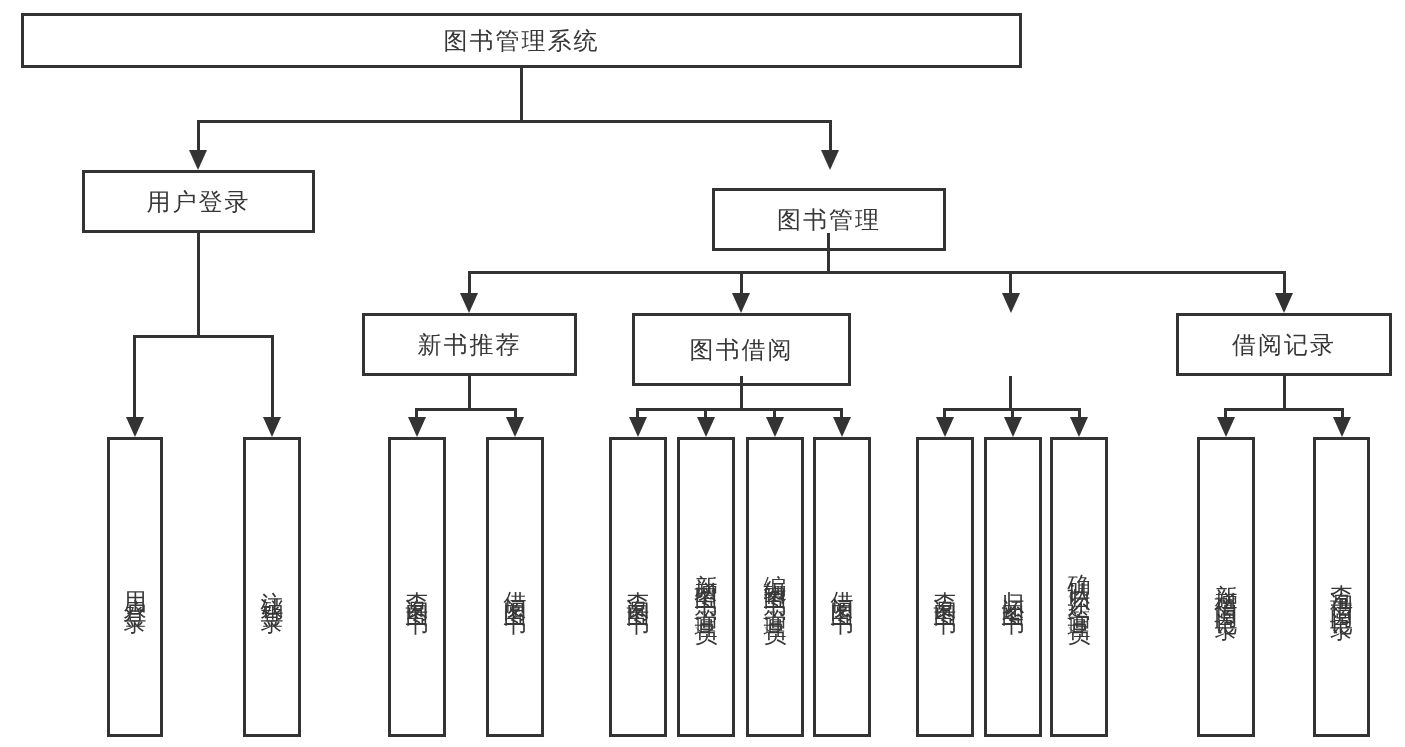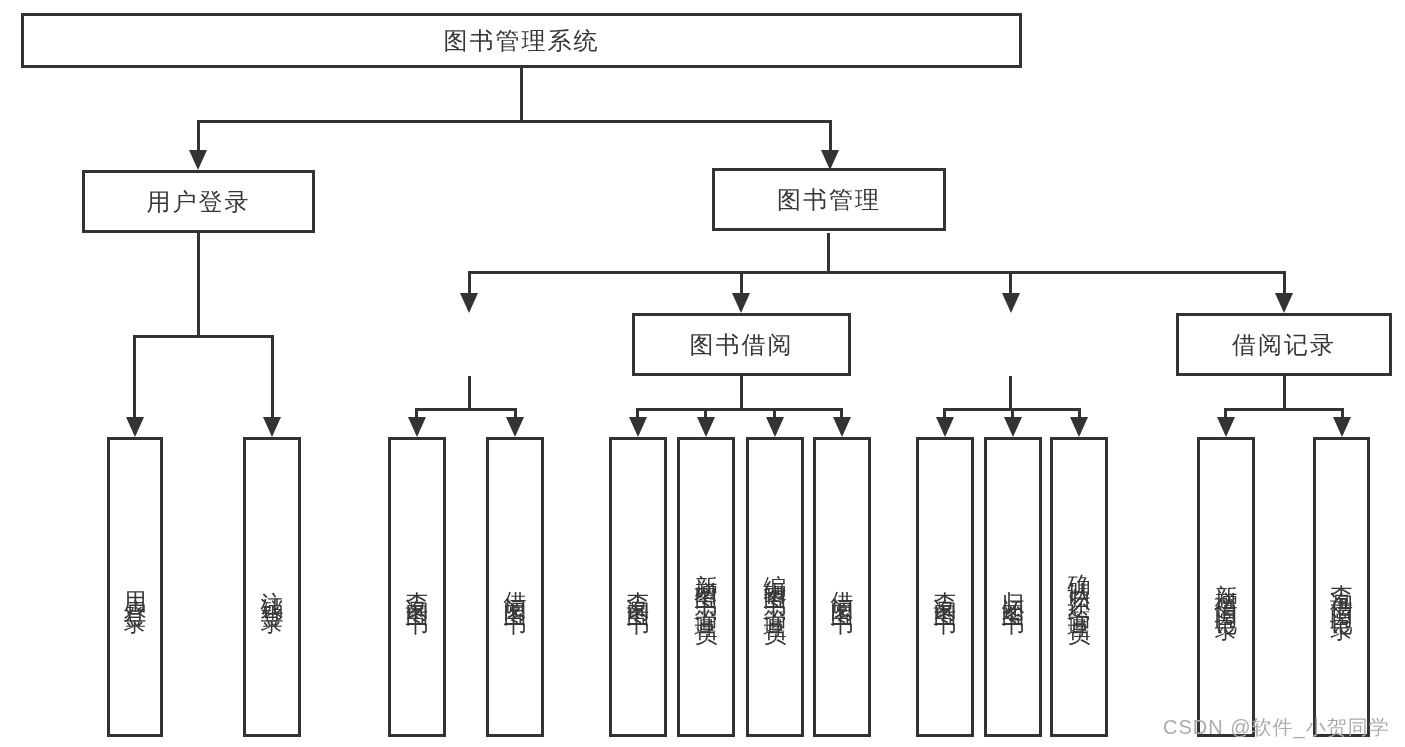--- a/index.html
+++ b/index.html
@@ -55,24 +55,25 @@
 </style>
 </head>
 <body>
 
 <div class="canvas">
 
   <div class="hbox" style="left:21px;top:13px;width:1001px;height:55px;">图书管理系统</div>
 
   <div class="hbox" style="left:82px;top:170px;width:233px;height:63px;">用户登录</div>
 
-  <div class="hbox" style="left:712px;top:168px;width:234px;height:63px;">图书管理</div>
+  <div class="hbox" style="left:712px;top:188px;width:234px;height:63px;">图书管理</div>
 
+  <div class="hbox" style="left:362px;top:313px;width:215px;height:63px;">新书推荐</div>
 
-  <div class="hbox" style="left:632px;top:313px;width:219px;height:63px;">图书借阅</div>
+  <div class="hbox" style="left:632px;top:313px;width:219px;height:73px;">图书借阅</div>
 
 
   <div class="hbox" style="left:1176px;top:313px;width:216px;height:63px;text-align:center;">借阅记录</div>
 
   <div class="vbox" style="left:107px;width:56px;">用户登录</div>
   <div class="vbox" style="left:243px;">注销登录</div>
 
   <div class="vbox" style="left:388px;">查询图书</div>
   <div class="vbox" style="left:486px;">借阅图书</div>
 
@@ -140,15 +141,14 @@
   <div class="vline" style="left:1078px;top:408px;height:12px;"></div>
   <div class="ah" style="left:1070px;top:417px;"></div>
 
   <div class="vline" style="left:1283px;top:376px;height:35px;"></div>
   <div class="hline" style="left:1224px;top:408px;width:120px;"></div>
   <div class="vline" style="left:1224px;top:408px;height:12px;"></div>
   <div class="ah" style="left:1217px;top:417px;"></div>
   <div class="vline" style="left:1341px;top:408px;height:12px;"></div>
   <div class="ah" style="left:1333px;top:417px;"></div>
 
-  <div class="watermark">CSDN @软件_小贺同学</div>
 
 </div>
 
 </body></html>

